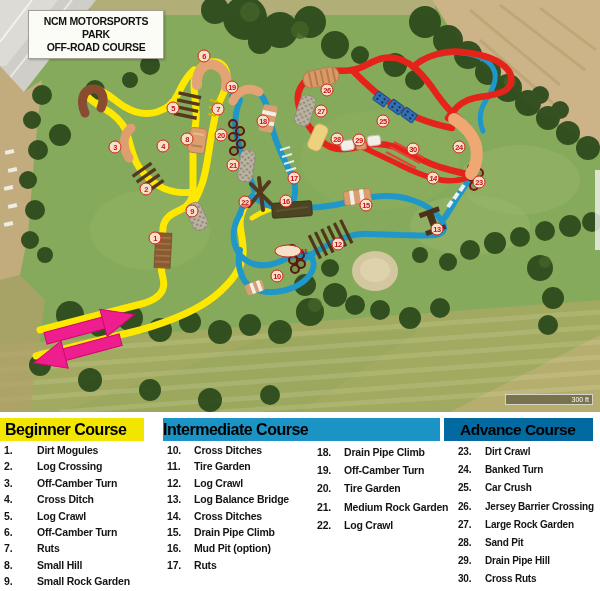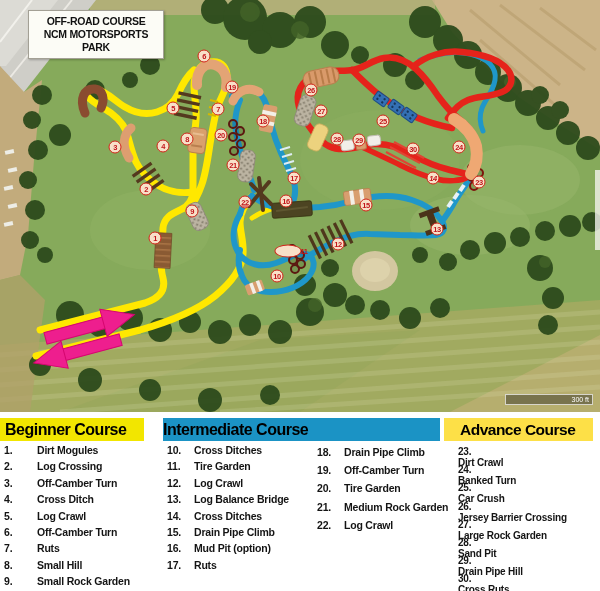--- a/index.html
+++ b/index.html
@@ -25,21 +25,21 @@
   .col{position:absolute;top:32px;}
   .col .li{display:flex;align-items:flex-start;font-size:10.5px;font-weight:bold;color:#141414;letter-spacing:-0.2px;white-space:nowrap;}
   .rh16 .li{height:16.4px;}
   .rh18 .li{height:18.2px;}
   .col .num{flex:none;width:27px;}
   .col-beginner{left:4px;}
   .col-beginner .num{width:33px;}
   .col-interA{left:167px;}
   .col-interB{left:317px;top:34px;}
   .col-advance{left:458px;top:34px;}
-  .col-advance .li{font-size:10px;flex-direction:column;}
+  .col-advance .li{font-size:10px;}
 </style>
 </head>
 <body>
 
 <div class="map">
 <svg width="600" height="412" viewBox="0 0 600 412">
   <defs>
     <pattern id="rockp" width="6" height="6" patternUnits="userSpaceOnUse">
       <rect width="6" height="6" fill="#bcb4a2"></rect>
       <circle cx="1.5" cy="1.5" r="1.1" fill="#7c7565"></circle>
@@ -430,41 +430,41 @@
       <div class="marker" style="left: 286px; top: 201px;">16</div>
       <div class="marker" style="left: 286px; top: 178px; margin-left: 8px;">17</div>
       <div class="marker" style="left: 263px; top: 121px;">18</div>
       <div class="marker" style="left: 232px; top: 87px;">19</div>
       <div class="marker" style="left: 221px; top: 135px;">20</div>
       <div class="marker" style="left: 233px; top: 165px;">21</div>
       <div class="marker" style="left: 245px; top: 202px; text-decoration: underline;">22</div>
       <div class="marker" style="left: 479px; top: 182px;">23</div>
       <div class="marker" style="left: 459px; top: 147px;">24</div>
       <div class="marker" style="left: 383px; top: 121px;">25</div>
-      <div class="marker" style="left: 311px; top: 90px;">26</div>
+      <div class="marker" style="left: 327px; top: 90px;">26</div>
       <div class="marker" style="left: 321px; top: 111px;">27</div>
       <div class="marker" style="left: 337px; top: 139px;">28</div>
       <div class="marker" style="left: 359px; top: 140px;">29</div>
       <div class="marker" style="left: 413px; top: 149px;">30</div>
     </div>
 
   <div class="title-box">
+    <div class="t">NCM MOTORSPORTS PARK</div>
     <div class="t">OFF-ROAD COURSE</div>
-    <div class="t">NCM MOTORSPORTS PARK</div>
   </div>
 
   <div class="scale-bar">
     <span>300 ft</span>
   </div>
 </div>
 
 <div class="legend">
   <div class="bar bar-beginner" style="background: rgb(242, 230, 0);">Beginner Course</div>
   <div class="bar bar-intermediate" style="background: rgb(27, 147, 197);">Intermediate Course</div>
-  <div class="bar bar-advance" style="background: #fde047;">Advance Course</div>
+  <div class="bar bar-advance" style="background: #0369a1;">Advance Course</div>
 
   <div class="col col-beginner rh16">
       <div class="li">
         <span class="num">1.</span>
         <span class="lbl">Dirt Mogules</span>
       </div>
       <div class="li">
         <span class="num">2.</span>
         <span class="lbl">Log Crossing</span>
       </div>

